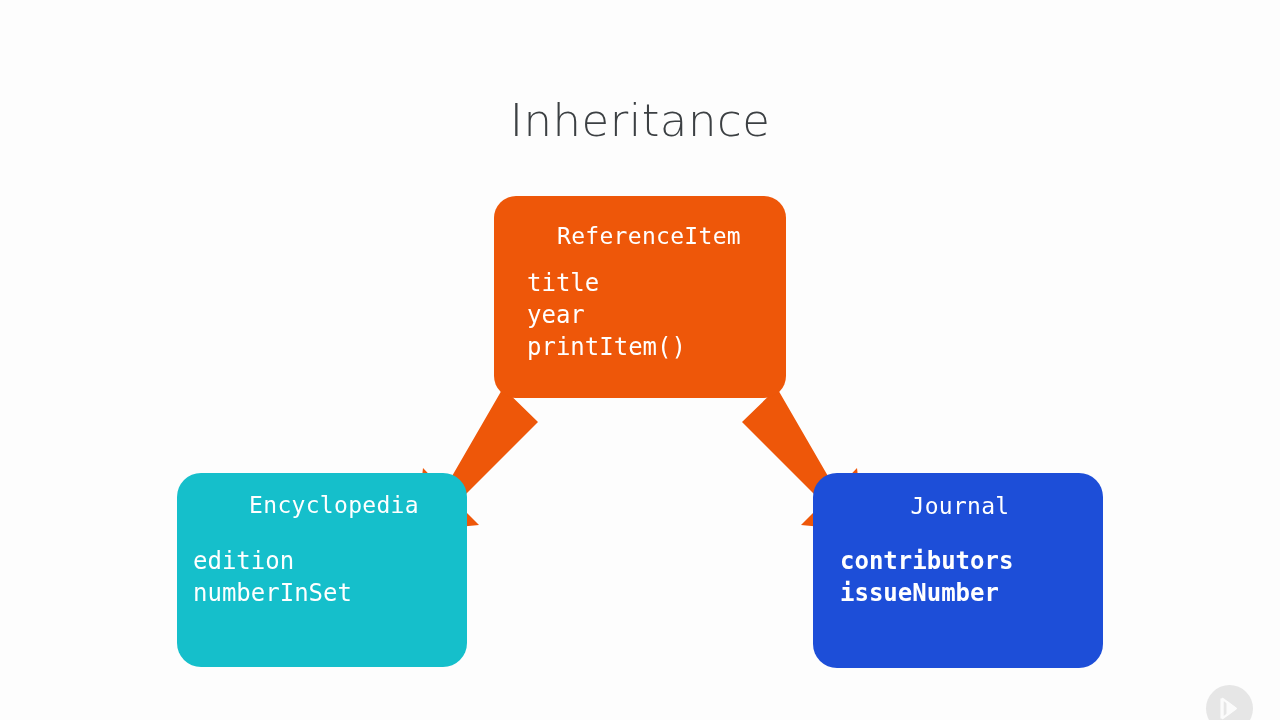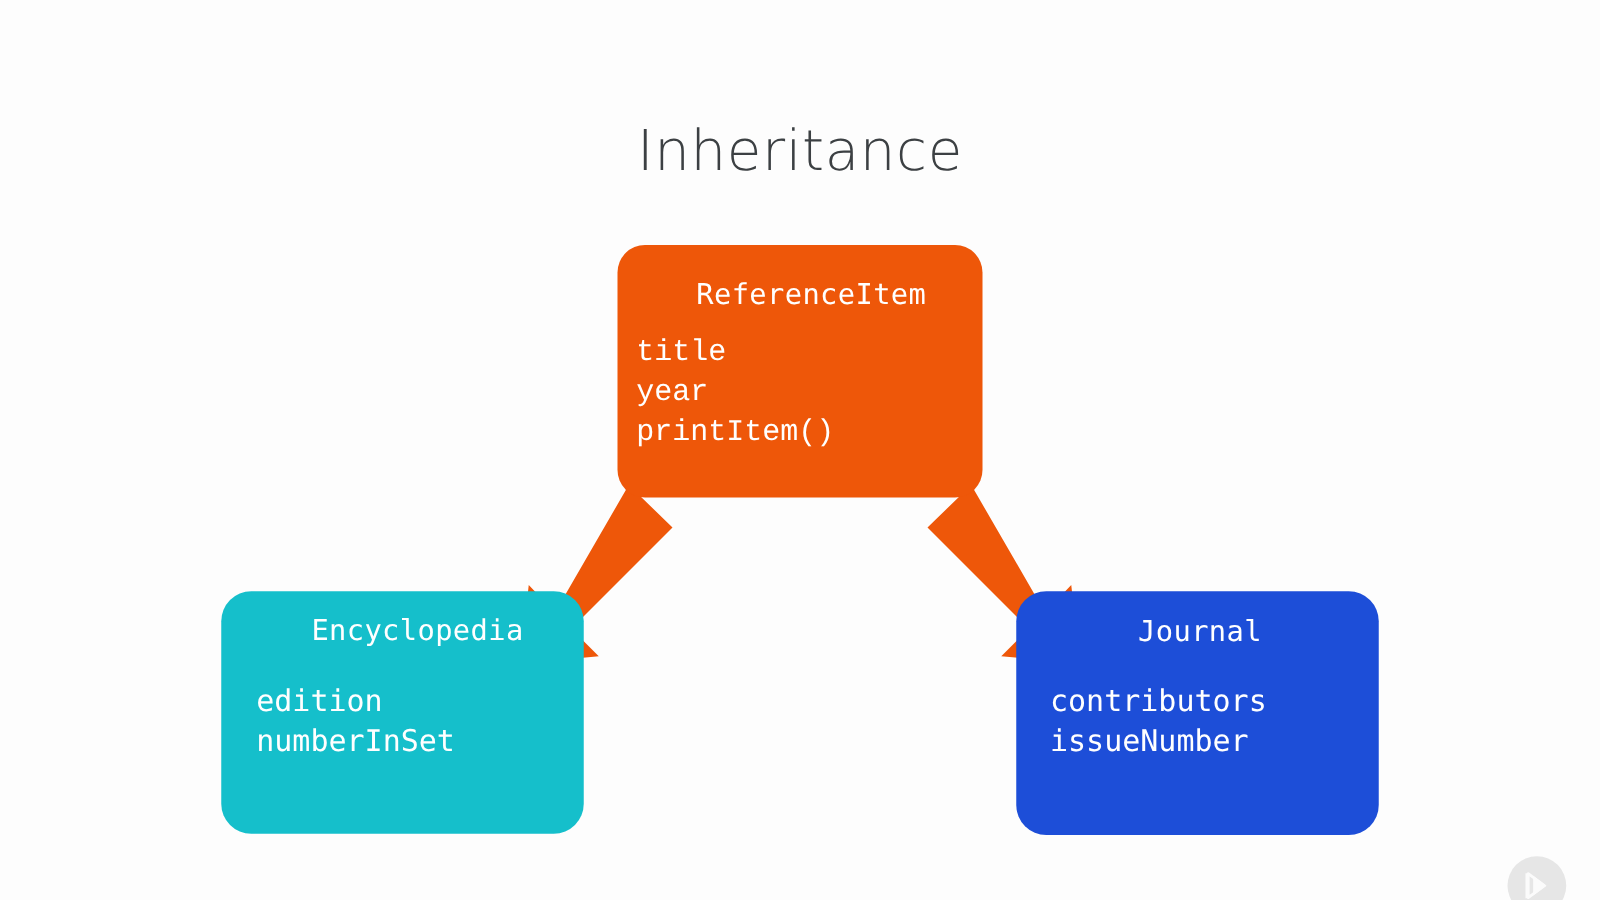--- a/index.html
+++ b/index.html
@@ -68,58 +68,58 @@
     height: 202px;
     background: #ee5709;
     border-radius: 22px;
   }
   #box-referenceitem .class-title {
     margin-top: 27px;
     padding-left: 18px;
   }
   #box-referenceitem .class-members {
     margin-top: 18px;
-    padding-left: 15px;
-    font-family: Liberation Mono, monospace;
+    padding-left: 33px;
   }
 
   
   #box-encyclopedia {
     left: 177px;
     top: 437px;
     width: 290px;
     height: 194px;
     background: #15bfcb;
     border-radius: 24px;
   }
   #box-encyclopedia .class-title {
     margin-top: 19px;
     padding-left: 24px;
   }
   #box-encyclopedia .class-members {
     margin-top: 27px;
-    padding-left: 28px;
+    padding-left: 16px;
   }
 
   
   #box-journal {
     left: 813px;
     top: 437px;
     width: 290px;
     height: 195px;
     background: #1d4ed8;
     border-radius: 24px;
   }
   #box-journal .class-title {
     margin-top: 20px;
     padding-left: 4px;
   }
   #box-journal .class-members {
     margin-top: 26px;
     padding-left: 27px;
+    font-weight: bold;
   }
 
   
   #arrows {
     position: absolute;
     left: 0;
     top: 0;
     width: 1280px;
     height: 720px;
     pointer-events: none;

